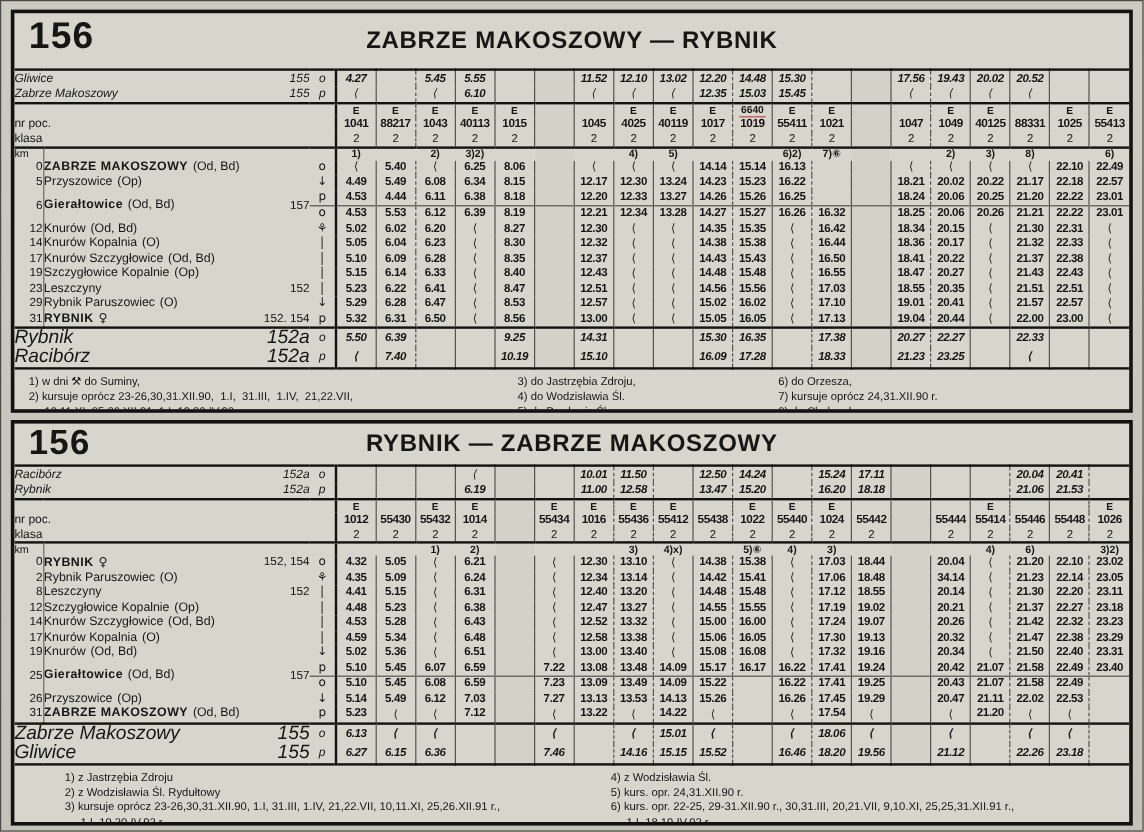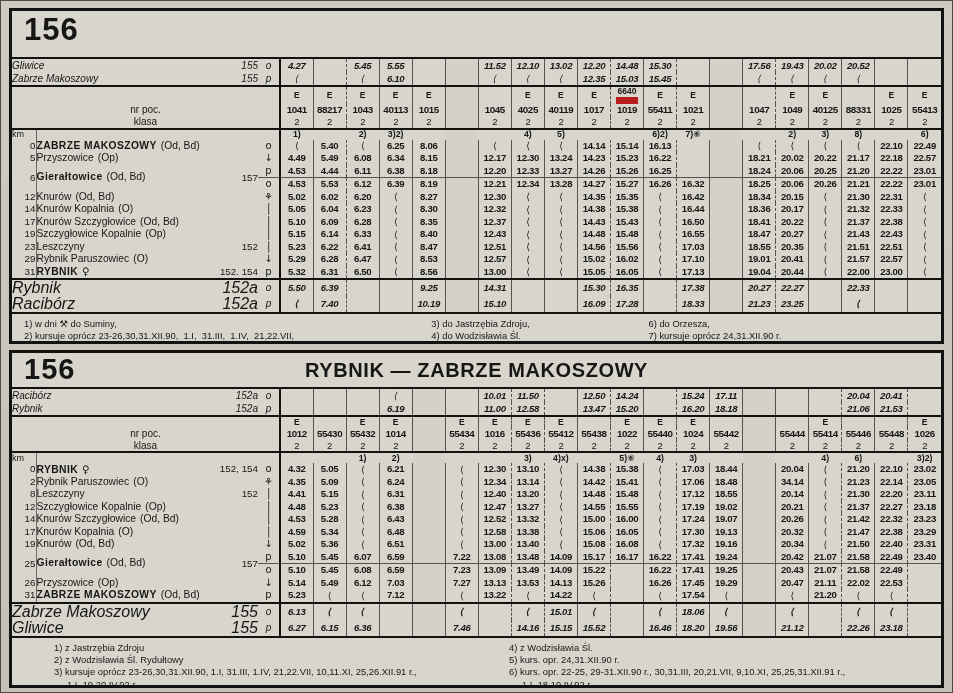--- a/index.html
+++ b/index.html
@@ -33,26 +33,26 @@
 
   tr.conn td{height:13px;font-style:italic;}
   tr.conn td.cn{font-size:10px;}
   td.cn{padding-left:28px;padding-right:6px;}
   td.cn .flex, td.nm .flex{display:flex;justify-content:space-between;align-items:center;}
   td.po{text-align:center;border-right:2.5px solid #121210;font-size:10px;}
   tr.conn td.po{font-style:italic;}
 
   tr.erow td{border-top:2.5px solid #121210;height:10px;font-size:8.5px;text-align:center;}
   tr.erow td.t{font-weight:700;letter-spacing:0;}
-  tr.erow td .ov{display:inline-block;border-bottom:7px solid #b91c1c;padding:0 2px 1px;}
+  tr.erow td .ov{display:inline-block;border-bottom:1px solid #b91c1c;padding:0 2px 1px;}
   tr.nrrow td{height:13px;}
   tr.nrrow td.t{font-size:9.8px;letter-spacing:-.4px;}
   tr.klrow td{height:11px;}
   tr.klrow td.t{font-weight:400;font-size:9.5px;}
-  td.lbl{text-align:center;padding-right:6px;font-size:10px;border-right:2.5px solid #121210;}
+  td.lbl{text-align:left;padding-right:6px;font-size:10px;border-right:2.5px solid #121210;}
   tr.notesrow td{border-top:2.5px solid #121210;height:10px;}
   tr.notesrow td.t{font-weight:700;font-size:8.8px;letter-spacing:0;text-align:center;border-left:1px solid transparent;}
   td.kmlbl{font-size:9px;padding-left:2px;border-right:1px solid #6b6964;}
   tr.strow td{height:12.5px;}
   td.km{text-align:right;padding-right:3px;font-size:9.8px;border-right:1px solid #6b6964;}
   td.nm{padding-left:36px;padding-right:6px;font-size:10.3px;}
   td.nm .b{font-weight:bold;letter-spacing:.4px;}
   td.nm .sf{margin-left:4px;text-align:right;}
   td.nm .sym,{margin-left:4px;}
   .dv{font-family:"DejaVu Sans",sans-serif;}
@@ -68,20 +68,21 @@
   .foots2 .fc0{width:52%;margin-left:30px;} .foots2 .fc1{width:48%;}
 </style>
 </head>
 <body>
 
 <div class="page">
 
   <section class="box box1">
     <div class="band">
       <div class="num">156</div>
+      <div class="ttl">ZABRZE MAKOSZOWY — RYBNIK</div>
     </div>
     <div>
         <table class="tt">
           <colgroup>
             <col style="width: 24px;">
             <col style="width: 222px;">
             <col style="width: 22px;">
             <col>
             <col>
             <col>

